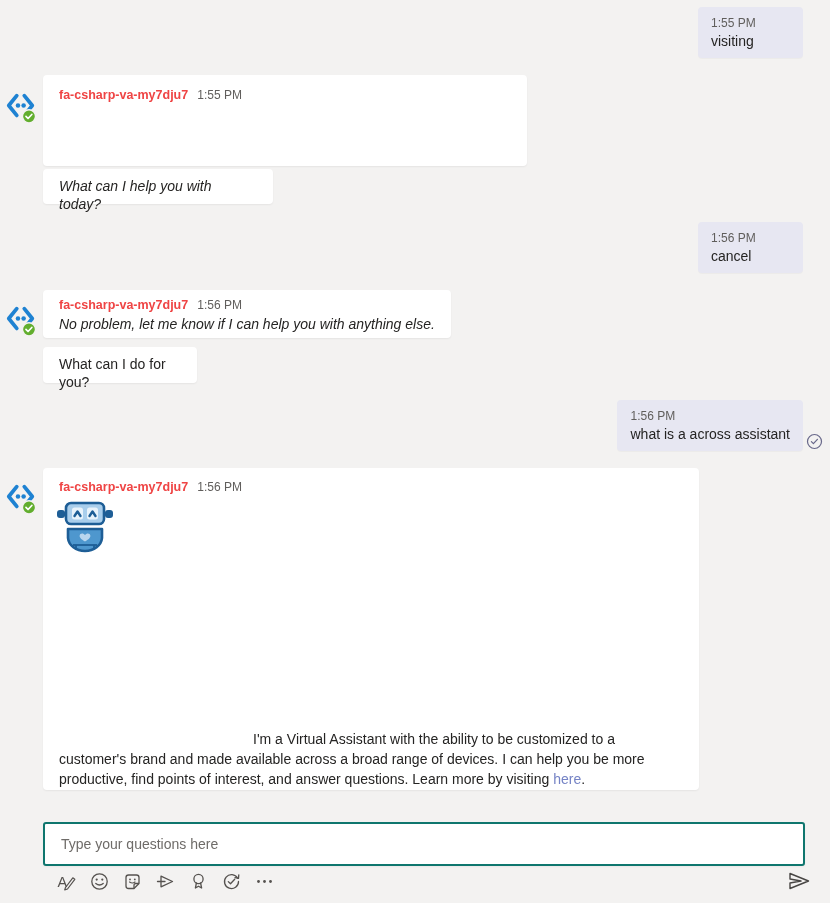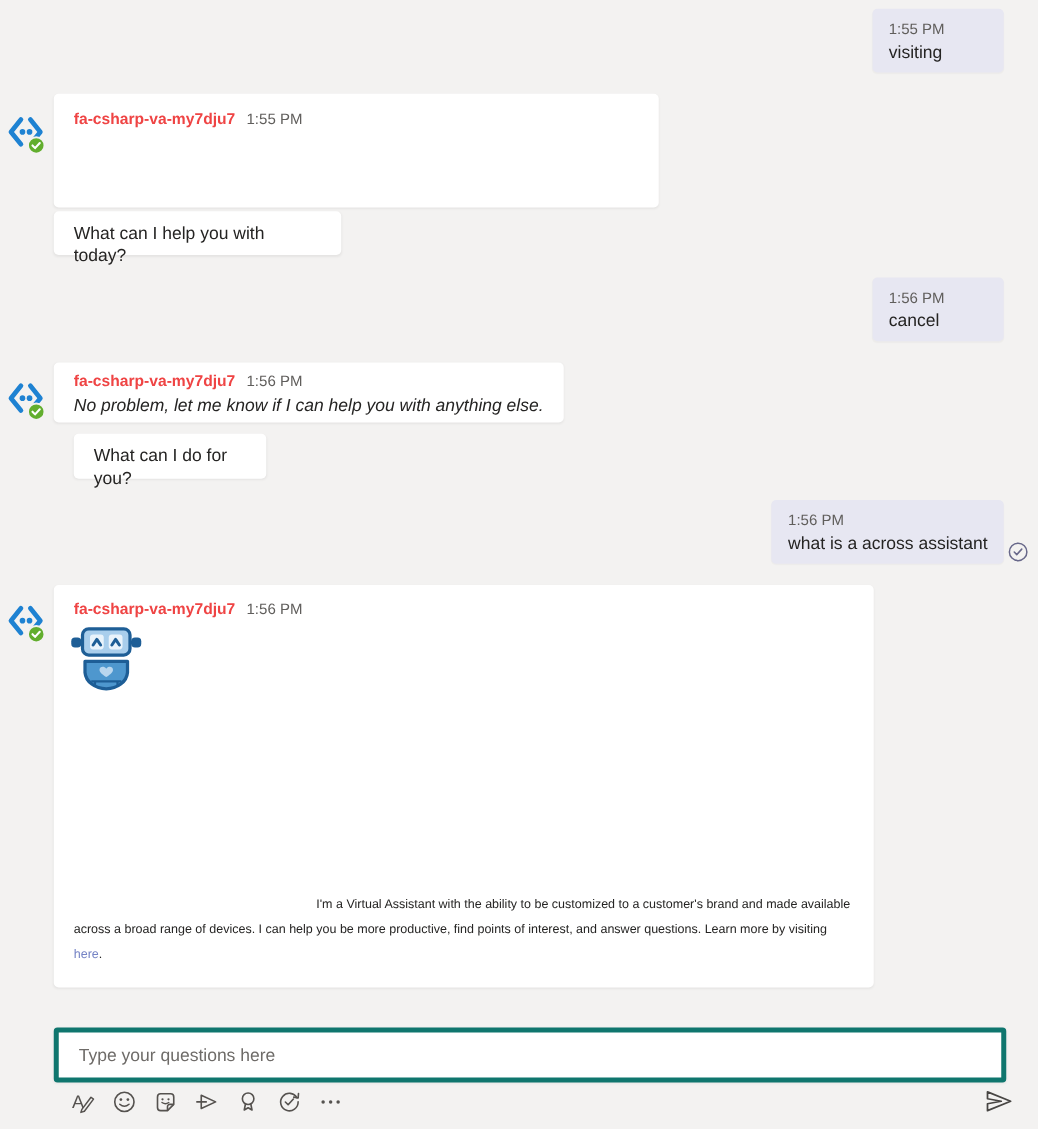--- a/index.html
+++ b/index.html
@@ -14,46 +14,46 @@
   .msg-time { font-size:12px; line-height:16px; color:#605E5C; }
   .msg-text { font-size:14px; line-height:18px; color:#252423; margin-top:1px; }
 
   .bot-header { display:flex; align-items:baseline; gap:9px; }
   .bot-name { font-size:12.5px; font-weight:bold; color:#ef4444; }
   .bot-time { font-size:12px; color:#605E5C; }
 
   .bubble-agents { left:43px; top:75px; width:484px; height:91px; padding:11px 16px; }
   .bubble-agents .msg-body { margin-top:9px; font-weight:bold; font-size:14.5px; line-height:20px; }
 
-  .bubble-help-today { left:43px; top:169px; width:230px; height:35px; padding:8px 16px; }
+  .bubble-help-today { left:43px; top:169px; width:230px; height:35px; padding:8px 16px;font-style:italic; }
   .bubble-no-problem { left:43px; top:290px; width:408px; height:48px; padding:6px 16px; }
   .bubble-no-problem .msg-body { font-size:14px; line-height:18px; margin-top:1px;font-style:italic; }
-  .bubble-do-for-you { left:59px; top:347px; width:154px; height:36px; padding:8px 16px; }
+  .bubble-do-for-you { left:43px; top:347px; width:154px; height:36px; padding:8px 16px; }
 
   .bubble-support { right:27px; top:7px;  min-width:105px; min-height:50px; }
   .bubble-cancel  { right:27px; top:222px; min-width:105px; min-height:50px; }
   .bubble-what-va { right:27px; top:400px; min-width:185px; min-height:50px; }
 
   .bubble-va-intro { left:43px; top:468px; width:656px; height:322px; padding:10px 16px; }
-  .va-paragraph { position:absolute; left:16px; right:16px; bottom:16px;
-                  font-size:10px; line-height:20px; color:#252423; text-indent:194px;margin-top:36px; }
+  .va-paragraph { position:absolute; left:16px; right:16px; bottom:1px;
+                  font-size:14px; line-height:20px; color:#252423; text-indent:194px;margin-top:36px; }
   .va-link { color:#7583C5; text-decoration:none; cursor:pointer; }
 
   
   .avatar { position:absolute; left:5px; width:32px; height:34px; }
   .avatar-1 { top:90px; } .avatar-2 { top:303px; } .avatar-3 { top:481px; }
 
   .robot-graphic { margin-top:5px; margin-left:-3px; width:58px; height:52px; }
 
   
   .seen-indicator { position:absolute; left:806px; top:433px; width:17px; height:17px; color:#68688A; }
 
   
   .composer-input { position:absolute; left:43px; top:822px; width:762px; height:44px;
-    background:#fff; border:4px solid #0f766e; border-radius:3px; padding:0 16px;
+    background:#fff; border:2px solid #0f766e; border-radius:3px; padding:0 16px;
     font-family:"Liberation Sans","DejaVu Sans",sans-serif; font-size:14px; color:#0f766e; outline:none;
     box-shadow:0 1px 2px rgba(0,0,0,0.04); }
   .composer-input::placeholder { color:#6E6B68; opacity:1; }
 
   .composer-toolbar { position:absolute; left:55px; top:870px; display:flex; gap:11px; align-items:center; }
   .tool-btn { width:22px; height:22px; display:flex; align-items:center; justify-content:center;
     color:#55524F; cursor:pointer; background:none; border:none; padding:0; }
   .tool-btn svg { width:21px; height:21px; }
   .send-btn { position:absolute; left:786px; top:868px; width:26px; height:26px; color:#484644;
     cursor:pointer; background:none; border:none; padding:0; }

